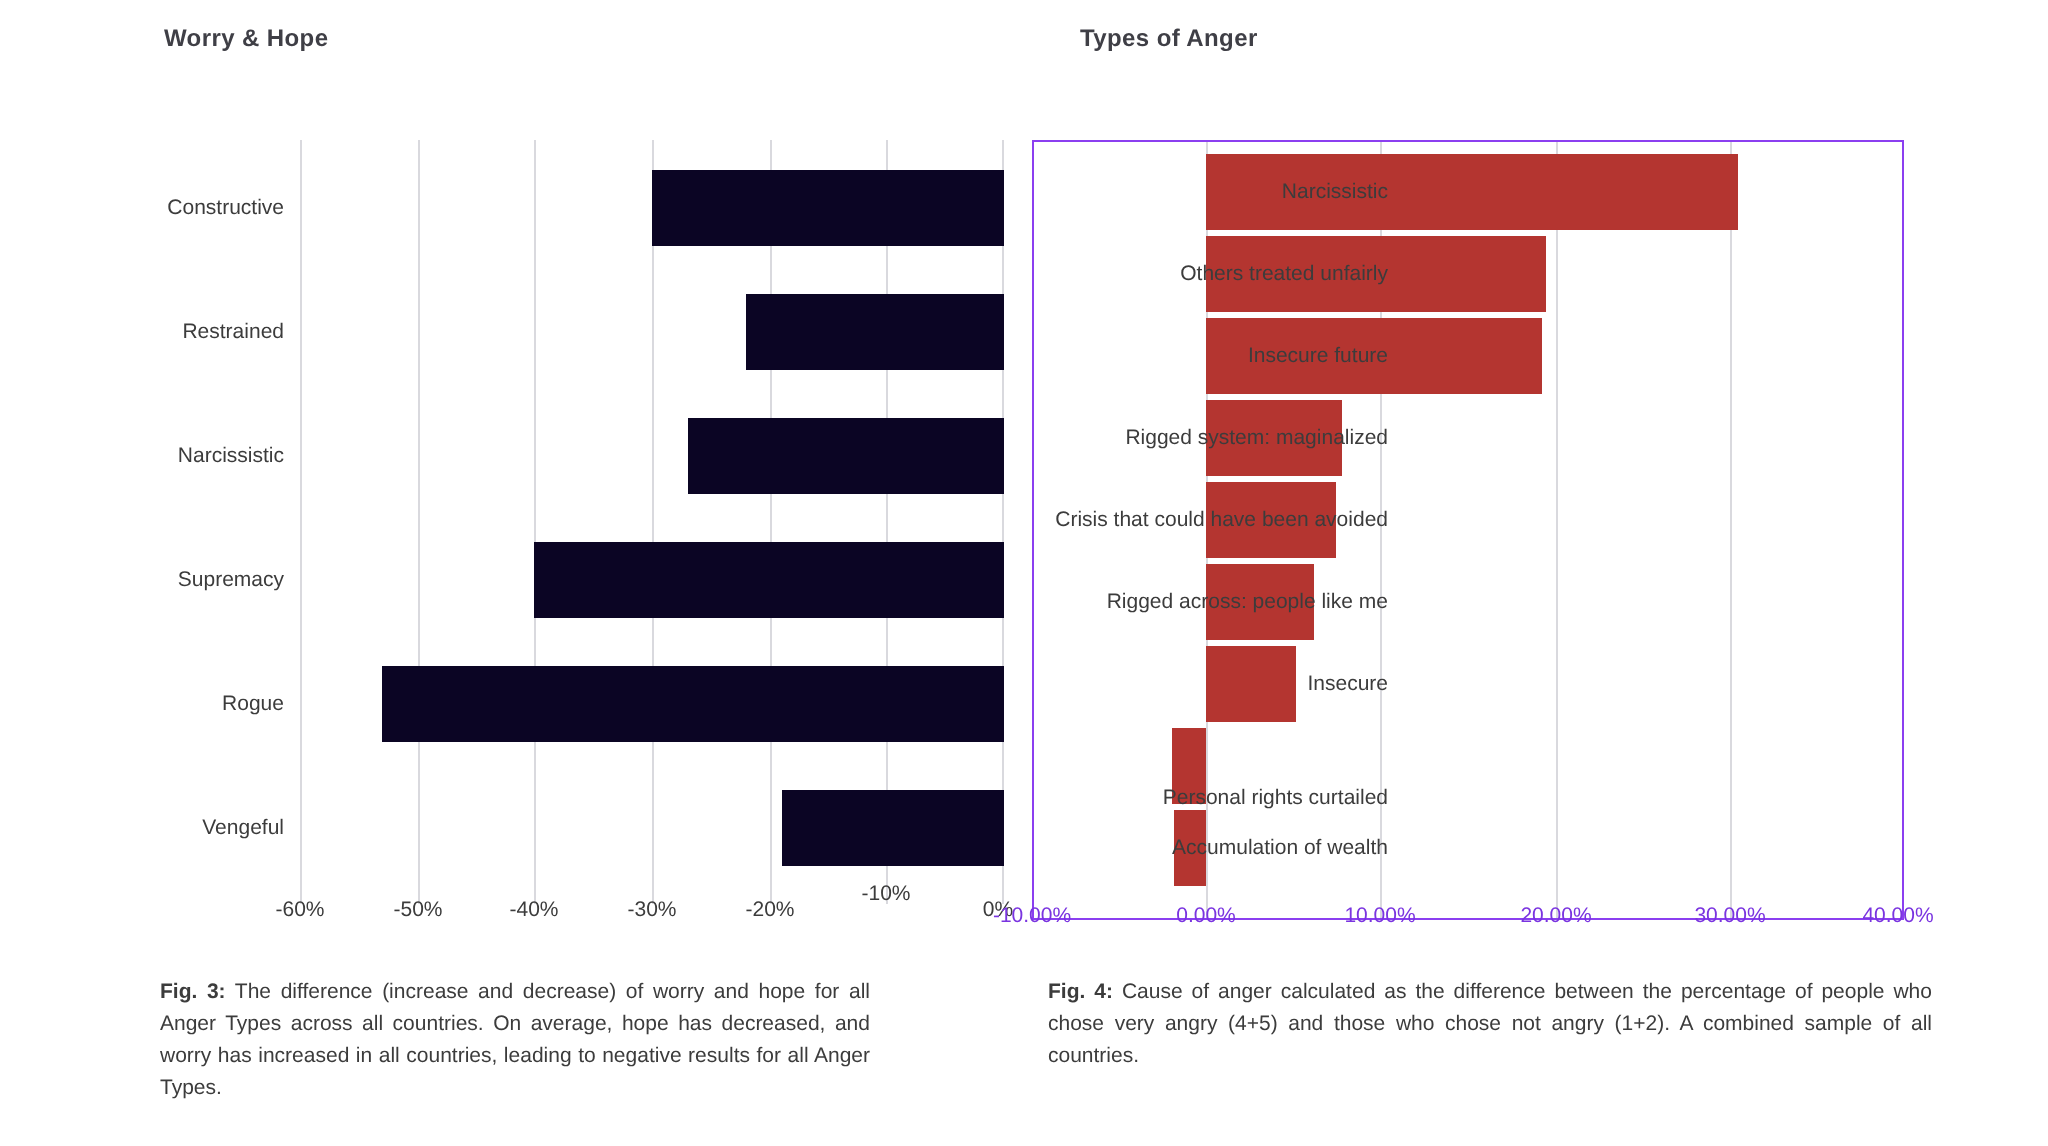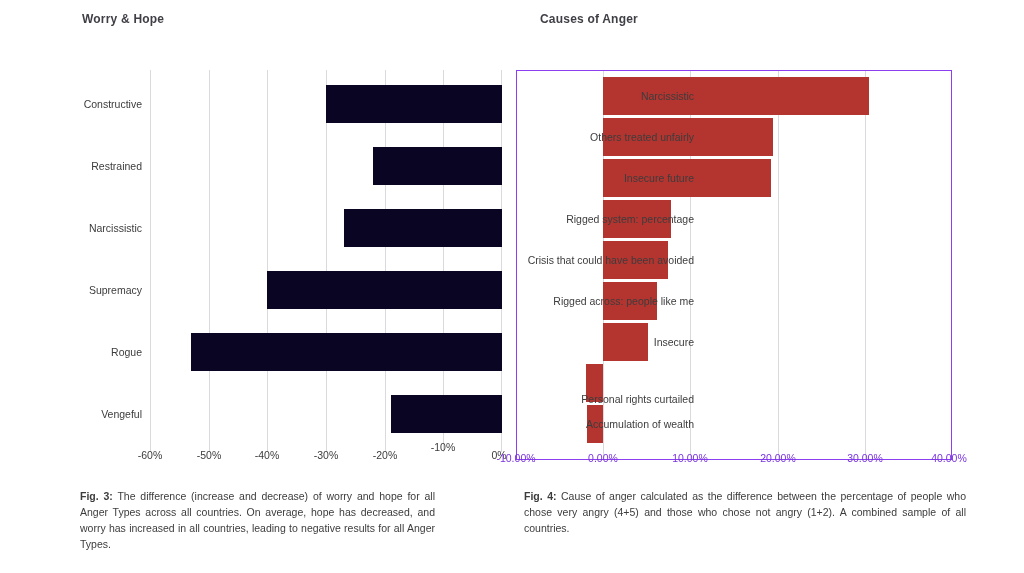--- a/index.html
+++ b/index.html
@@ -144,21 +144,21 @@
     <div class="tick-label" style="left:443px; top:441px;">-10%</div>
     <div class="tick-label" style="left:499px; top:449px;">0%</div>
 
     <div class="caption cap-left">
       <b>Fig. 3:</b><span> The difference (increase and decrease) of worry and hope for all Anger Types across all countries. On average, hope has decreased, and worry has increased in all countries, leading to negative results for all Anger Types.</span>
     </div>
   </div>
 
   <div class="panel panel-right">
 
-    <div class="panel-title title-right" style="left:28px;">Causes of Anger</div>
+    <div class="panel-title title-right" style="left:28px;">Types of Anger</div>
 
     <div class="plot" style="left:4px; top:70px; width:436px; height:390px;">
       <div class="plot-bg"></div>
 
       <div class="gridline" style="left:0px;"></div>
       <div class="gridline" style="left:87px;"></div>
       <div class="gridline" style="left:174px;"></div>
       <div class="gridline" style="left:262px;"></div>
       <div class="gridline" style="left:349px;"></div>
       <div class="gridline" style="left:435px;"></div>
@@ -180,21 +180,21 @@
       <div class="bar bar-red" style="left:70px; width:17px; top:294px;"></div>
 
       <div class="bar bar-red" style="left:71px; width:16px; top:335px;"></div>
 
       <div class="axis-frame"></div>
     </div>
 
     <div class="cat-label" style="left:0px; width:182px; top:96px;">Narcissistic</div>
     <div class="cat-label" style="left:0px; width:182px; top:137px;">Others treated unfairly</div>
     <div class="cat-label" style="left:0px; width:182px; top:178px;">Insecure future</div>
-    <div class="cat-label" style="left:0px; width:182px; top:219px;">Rigged system: percentage</div>
+    <div class="cat-label" style="left:0px; width:182px; top:219px;">Rigged system: maginalized</div>
     <div class="cat-label" style="left:0px; width:182px; top:260px;">Crisis that could have been avoided</div>
     <div class="cat-label" style="left:0px; width:182px; top:301px;">Rigged across: people like me</div>
     <div class="cat-label" style="left:0px; width:182px; top:342px;">Insecure</div>
     <div class="cat-label" style="left:0px; width:182px; top:383px;margin-top:16px;">Personal rights curtailed</div>
     <div class="cat-label" style="left:0px; width:182px; top:424px;">Accumulation of wealth</div>
 
     <div class="tick-label purple" style="left:4px; top:452px;">-10.00%</div>
     <div class="tick-label purple" style="left:91px; top:452px;">0.00%</div>
     <div class="tick-label purple" style="left:178px; top:452px;">10.00%</div>
     <div class="tick-label purple" style="left:266px; top:452px;">20.00%</div>

